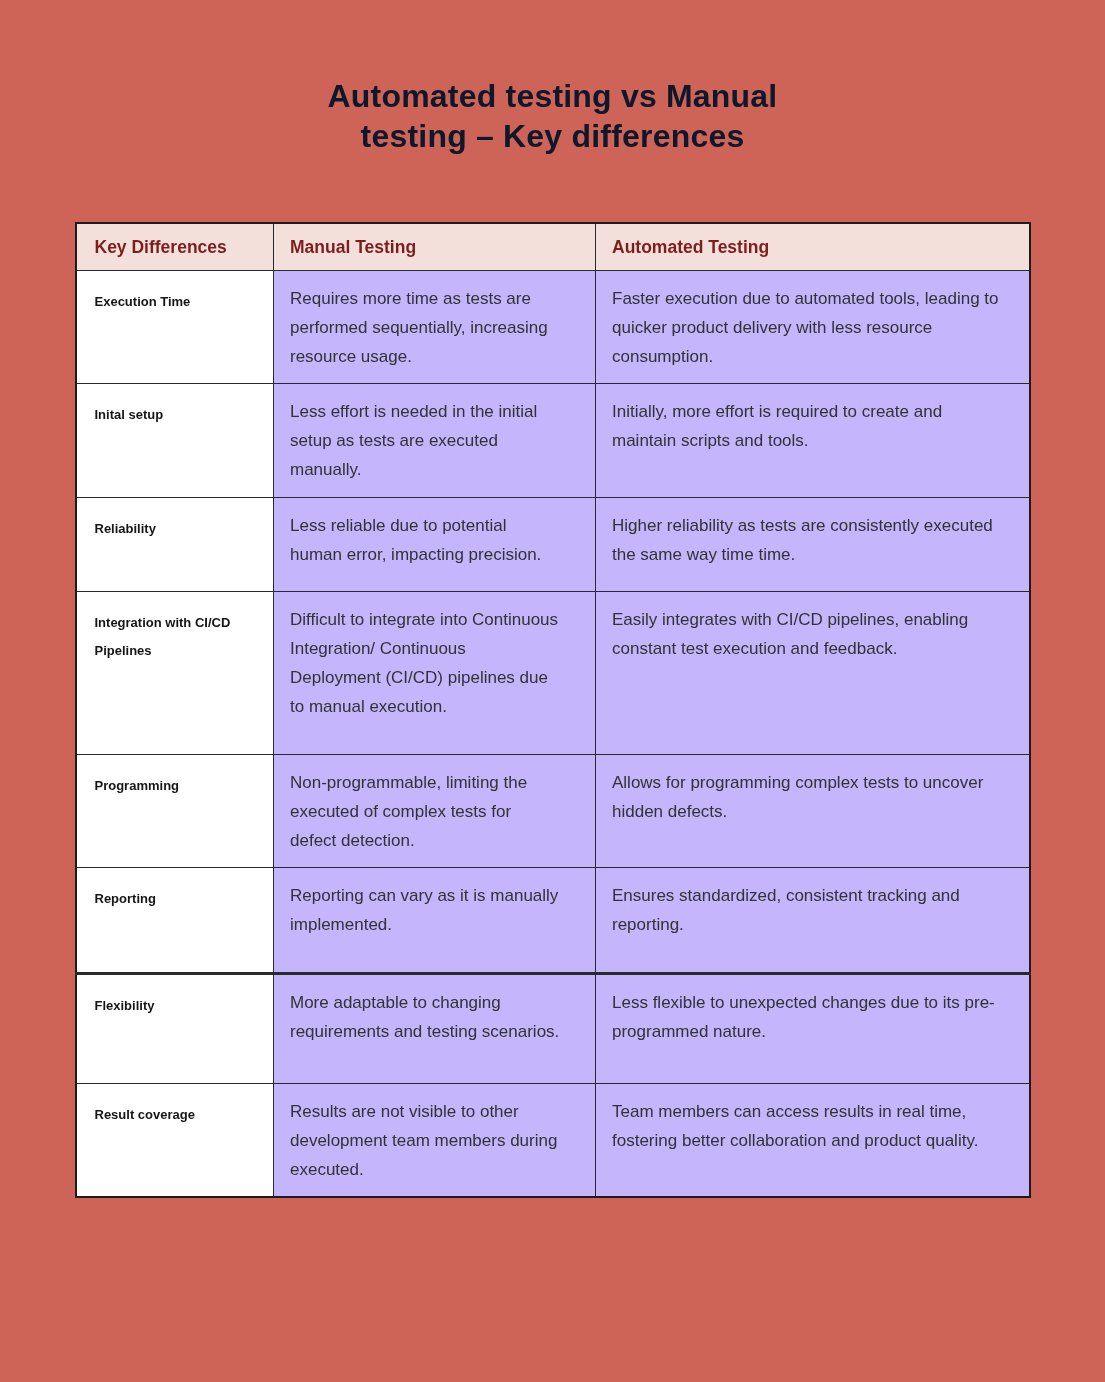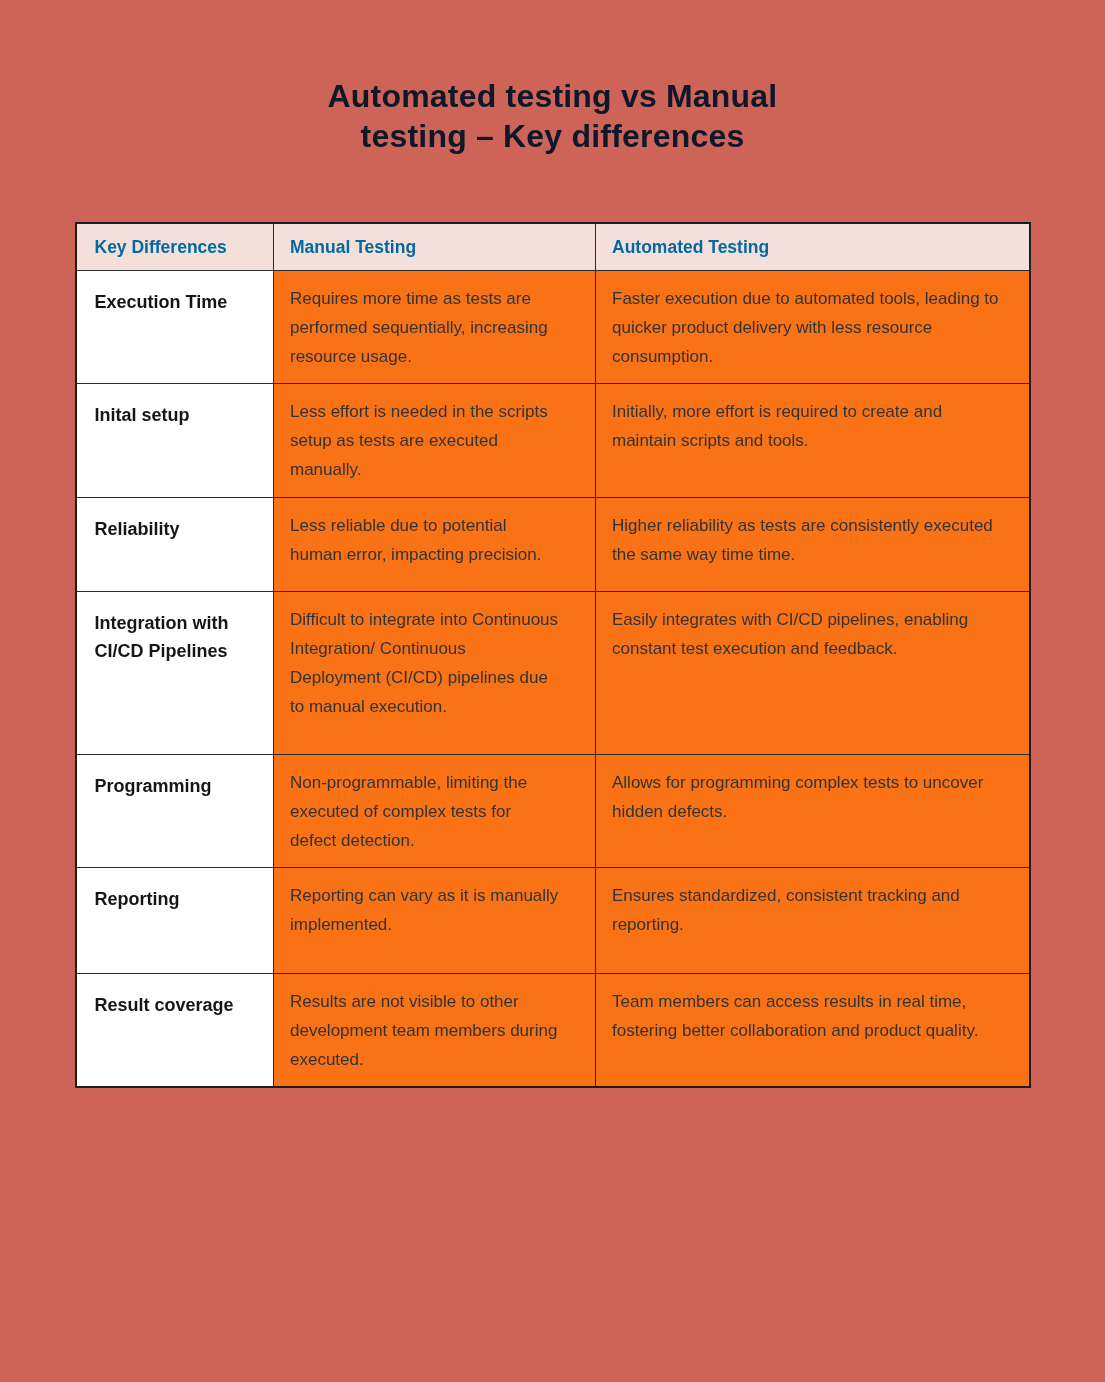--- a/index.html
+++ b/index.html
@@ -43,39 +43,39 @@
   col.c-manual { width: 322px; }
   col.c-auto   { width: 434px; }
 
   th, td {
     border: 1.5px solid #2a2a2a;
     vertical-align: top;
     text-align: left;
   }
   thead th {
     background: #F4E0DA;
-    color: #0369a1;
+    color: #7f1d1d;
     font-size: 17.5px;
     font-weight: 700;
     height: 46px;
     padding: 0 16px;
     vertical-align: middle;
   }
   thead th.key-h { padding-left: 18px; }
 
   td.key {
     background: #FFFFFF;
     color: #161616;
-    font-size: 18px;
+    font-size: 13px;
     font-weight: 700;
     line-height: 28px;
     padding: 17px 12px 14px 18px;
   }
   td.manual, td.auto {
-    background: #f97316;
+    background: #c4b5fd;
     color: #333333;
     font-size: 17px;
     font-weight: 400;
     line-height: 29px;
     padding: 13px 20px 12px 16px;
   }
   td.manual { padding-right: 34px; }
 
   tr.r1 { height: 111px; }
   tr.r2 { height: 114px; }
@@ -113,21 +113,21 @@
       </tr>
     </thead>
     <tbody>
       <tr class="r1">
         <td class="key">Execution Time</td>
         <td class="manual">Requires more time as tests are performed sequentially, increasing resource usage.</td>
         <td class="auto">Faster execution due to automated tools, leading to quicker product delivery with less resource consumption.</td>
       </tr>
       <tr class="r2">
         <td class="key">Inital setup</td>
-        <td class="manual">Less effort is needed in the scripts setup as tests are executed manually.</td>
+        <td class="manual">Less effort is needed in the initial setup as tests are executed manually.</td>
         <td class="auto">Initially, more effort is required to create and maintain scripts and tools.</td>
       </tr>
       <tr class="r3">
         <td class="key">Reliability</td>
         <td class="manual">Less reliable due to potential human error, impacting precision.</td>
         <td class="auto">Higher reliability as tests are consistently executed the same way time time.</td>
       </tr>
       <tr class="r4">
         <td class="key">Integration with CI/CD Pipelines</td>
         <td class="manual">Difficult to integrate into Continuous Integration/ Continuous Deployment (CI/CD) pipelines due to manual execution.</td>
@@ -136,20 +136,25 @@
       <tr class="r5">
         <td class="key">Programming</td>
         <td class="manual">Non-programmable, limiting the executed of complex tests for defect detection.</td>
         <td class="auto">Allows for programming complex tests to uncover hidden defects.</td>
       </tr>
       <tr class="r7">
         <td class="key">Reporting</td>
         <td class="manual">Reporting can vary as it is manually implemented.</td>
         <td class="auto">Ensures standardized, consistent tracking and reporting.</td>
       </tr>
+      <tr class="r8 thick-top">
+        <td class="key">Flexibility</td>
+        <td class="manual">More adaptable to changing requirements and testing scenarios.</td>
+        <td class="auto">Less flexible to unexpected changes due to its pre-programmed nature.</td>
+      </tr>
       <tr class="r9">
         <td class="key">Result coverage</td>
         <td class="manual">Results are not visible to other development team members during executed.</td>
         <td class="auto">Team members can access results in real time, fostering better collaboration and product quality.</td>
       </tr>
     </tbody>
   </table>
 
 </div>
 

